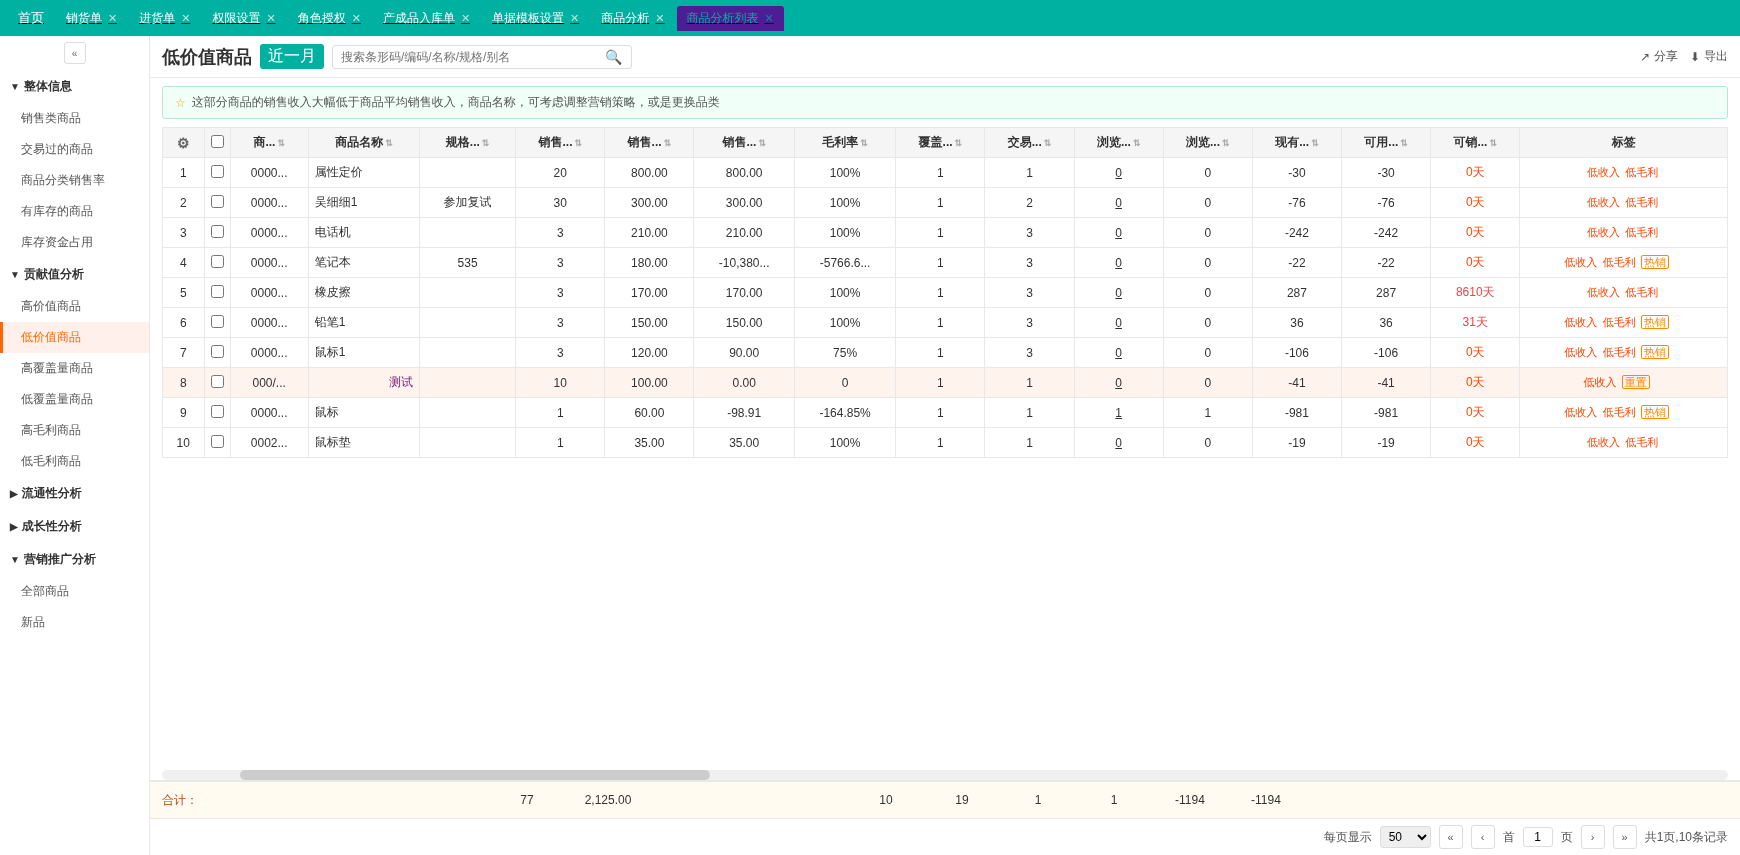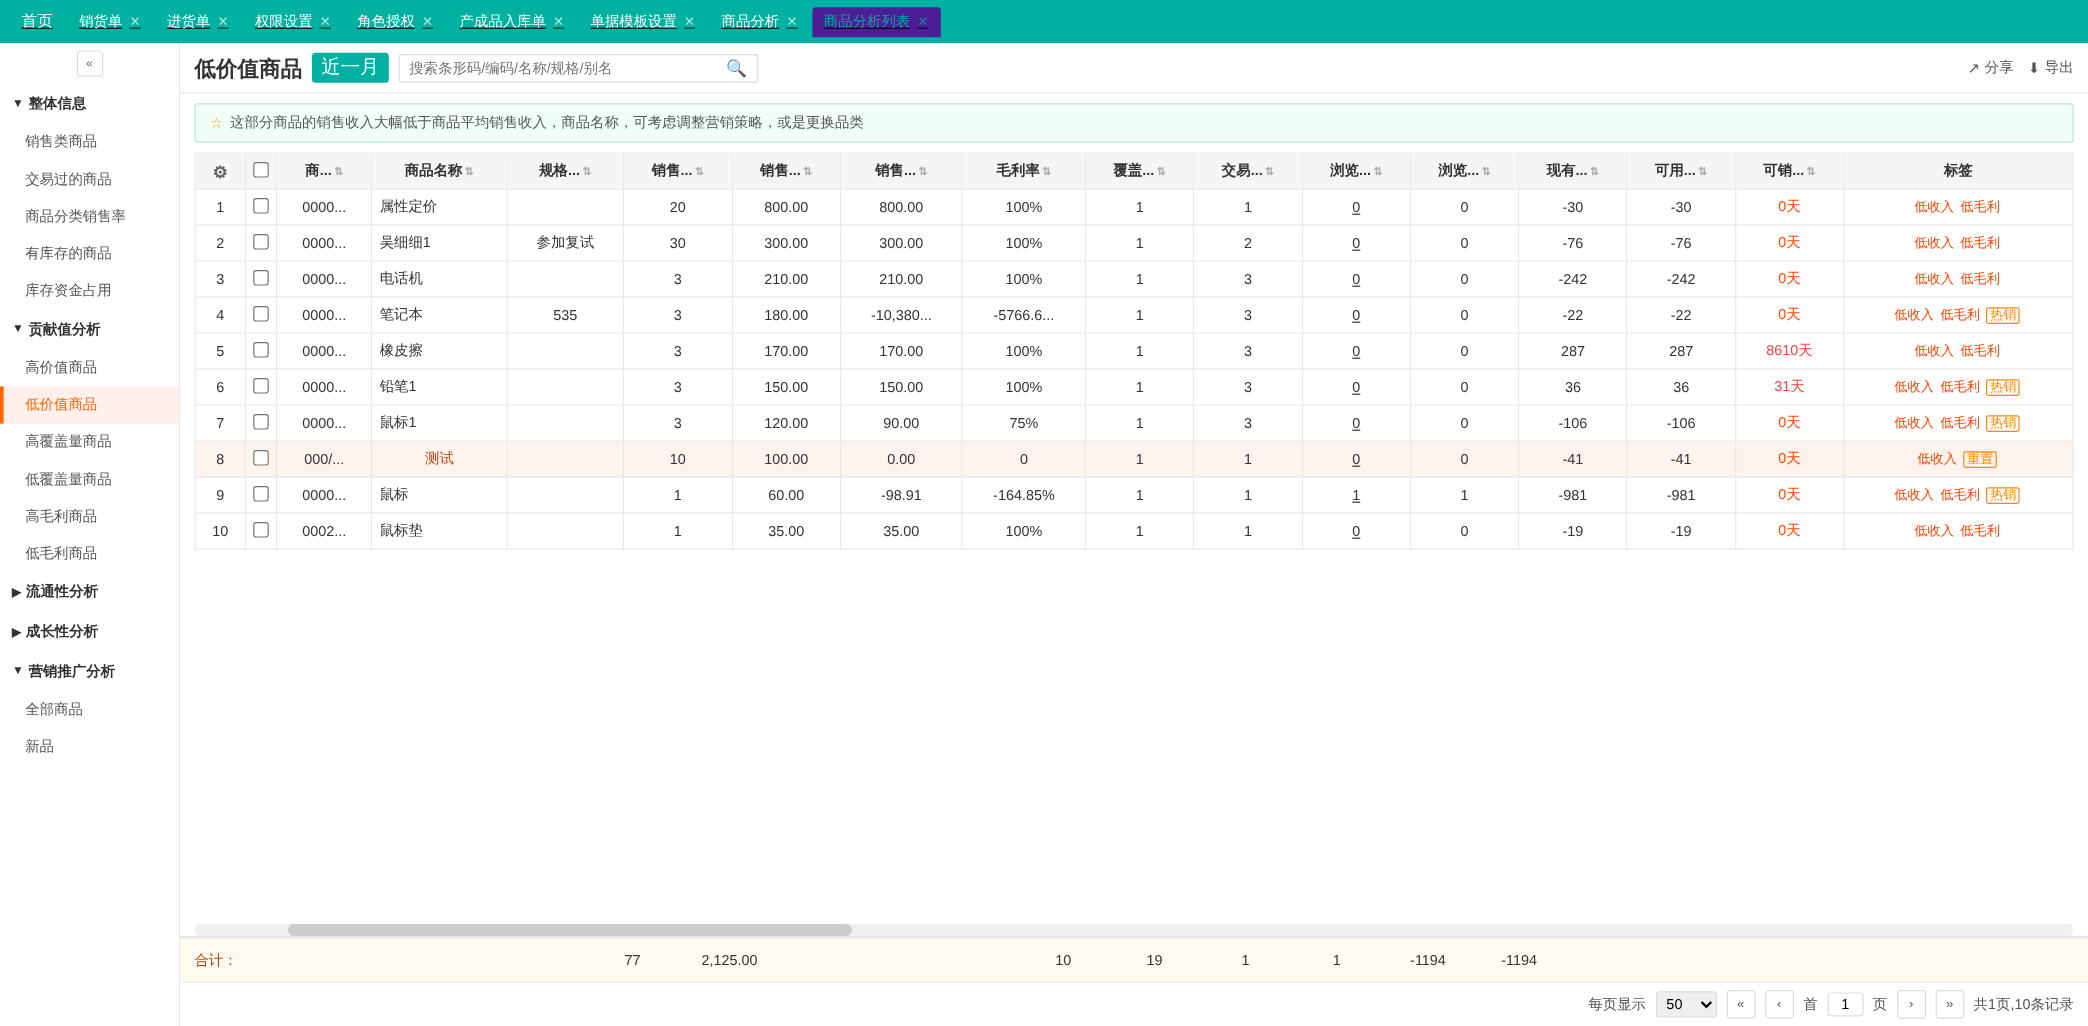--- a/index.html
+++ b/index.html
@@ -182,21 +182,21 @@
       border: 1px solid #e8e8e8;
       padding: 6px 6px;
       text-align: center;
       color: #333;
       white-space: nowrap;
     }
     tbody tr.highlighted { background: #fff3ed; }
     tbody tr.highlighted td { background: #fff3ed; }
 
     .tag-red { color: #ff4400; font-size: 11px; margin-right: 2px; }
-    .tag-orange { color: #ff8800; font-size: 11px; margin-right: 2px; border: 1px solid #ff8800; padding: 0 2px; border-radius: 2px; }
+    .tag-orange { color: #ff8800; font-size: 11px; margin-right: 14px; border: 1px solid #ff8800; padding: 0 2px; border-radius: 2px; }
     .link-underline { text-decoration: underline; color: #333; cursor: pointer; }
     .days-red { color: #ff4400; }
     .days-normal { color: #ef4444; }
 
     
     .table-footer {
       background: #fffbf0;
       border-top: 2px solid #e8e8e8;
       padding: 8px 12px;
       display: flex;
@@ -533,21 +533,21 @@
       <td>0</td>
       <td>-106</td>
       <td>-106</td>
       <td class="days-red">0天</td>
       <td><span class="tag-red">低收入</span> <span class="tag-red">低毛利</span> <span class="tag-orange">热销</span></td>
     </tr>
             <tr class="highlighted">
       <td>8</td>
       <td class="checkbox-cell"><input type="checkbox" style=""></td>
       <td>000/...</td>
-      <td style="text-align:center; color:#c2410c; cursor:pointer;">测试</td>
+      <td style="text-align:right; color:#701a75; cursor:pointer;">测试</td>
       <td></td>
       <td>10</td>
       <td>100.00</td>
       <td>0.00</td>
       <td>0</td>
       <td>1</td>
       <td>1</td>
       <td><span class="link-underline">0</span></td>
       <td>0</td>
       <td>-41</td>

